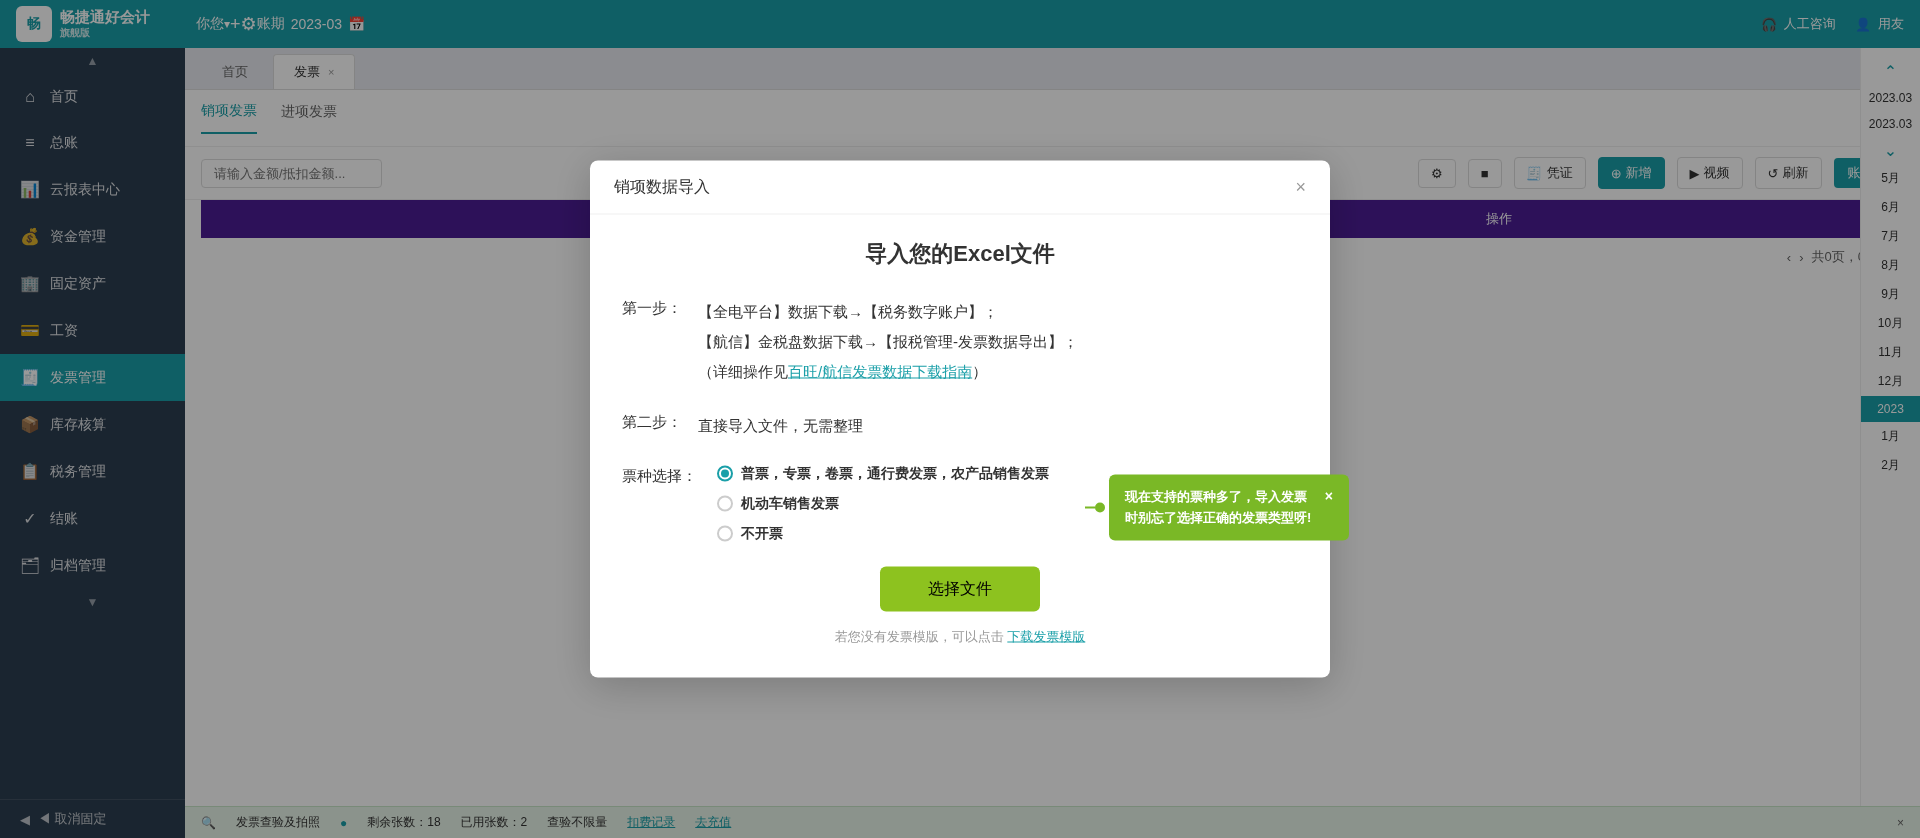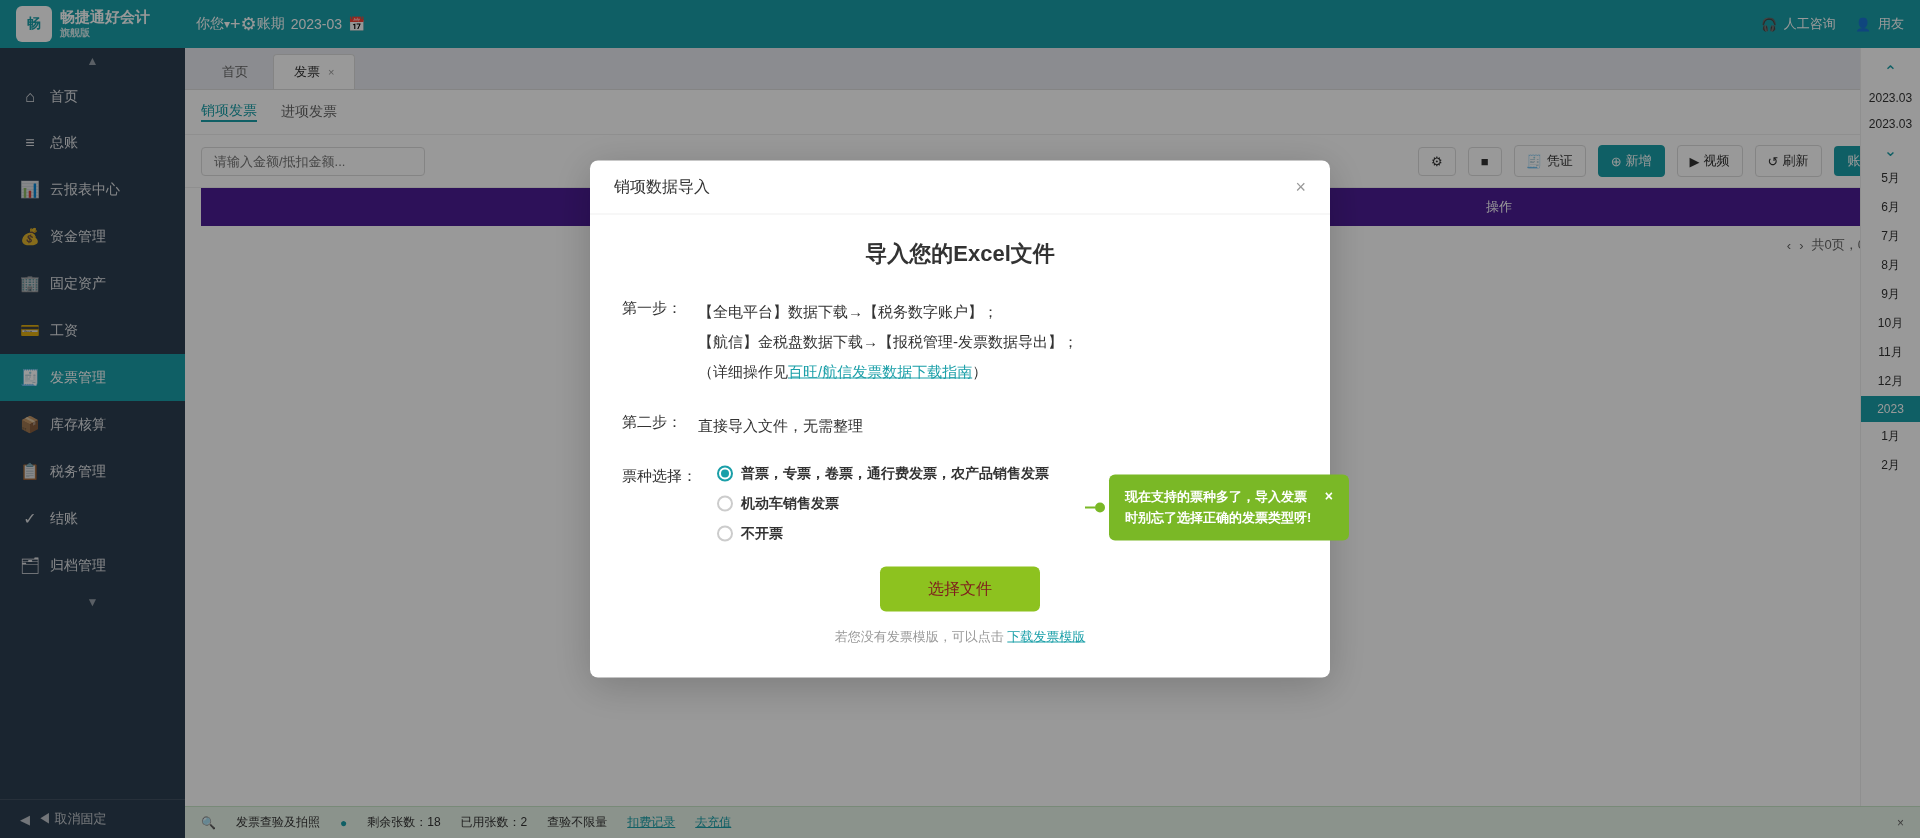--- a/index.html
+++ b/index.html
@@ -72,33 +72,33 @@
 
     
     .content { padding: 0; background: white; height: calc(100% - 42px); }
 
     
     .subnav {
       display: flex; align-items: center; padding: 12px 16px; border-bottom: 1px solid #eee;
       gap: 24px;
     }
     .subnav-item {
-      font-size: 14px; color: #666; cursor: pointer; padding-bottom: 0;
+      font-size: 14px; color: #666; cursor: pointer; padding-bottom: 12px;
     }
     .subnav-item.active { color: #1a9fa8; border-bottom: 2px solid #1a9fa8; font-weight: 500; }
 
     
     .toolbar {
       display: flex; align-items: center; padding: 10px 16px; gap: 12px;
       border-bottom: 1px solid #eee; justify-content: flex-end;
     }
     .toolbar-left { flex: 1; }
     .toolbar-search {
       border: 1px solid #ddd; border-radius: 4px; padding: 6px 12px;
-      font-size: 13px; color: #999; width: 224px;
+      font-size: 13px; color: #999; width: 181px;
     }
     .toolbar-btn {
       display: flex; align-items: center; gap: 4px; padding: 6px 12px;
       border: 1px solid #ddd; border-radius: 4px; cursor: pointer; font-size: 13px;
       background: white; color: #333;
     }
     .toolbar-btn.primary { background: #1a9fa8; color: white; border-color: #1a9fa8; }
     .period-btn {
       background: #1a9fa8; color: white; padding: 6px 14px; border-radius: 4px;
       font-size: 13px; cursor: pointer; display: flex; align-items: center; gap: 4px;
@@ -180,21 +180,21 @@
       width: 16px; height: 16px; border-radius: 50%; border: 2px solid #ccc;
       display: flex; align-items: center; justify-content: center; flex-shrink: 0;
     }
     .radio-circle.checked { border-color: #1a9fa8; }
     .radio-circle.checked::after {
       content: ''; width: 8px; height: 8px; border-radius: 50%; background: #1a9fa8;
     }
 
     
     .select-file-btn {
-      display: block; margin: 12px auto 0; background: #8dc21f; color: #7f1d1d;
+      display: block; margin: 12px auto 0; background: #8dc21f; color: #000000;
       border: none; border-radius: 6px; padding: 12px 48px; font-size: 16px;
       cursor: pointer; font-family: Liberation Mono, monospace;
     }
     .modal-footer-text {
       text-align: center; margin-top: 16px; font-size: 13px; color: #999;
     }
     .modal-footer-text .link { color: #1a9fa8; cursor: pointer; text-decoration: underline; }
     .tooltip-close {
       float: right; cursor: pointer; font-size: 14px; margin-left: 8px; margin-top: -2px;
     }

